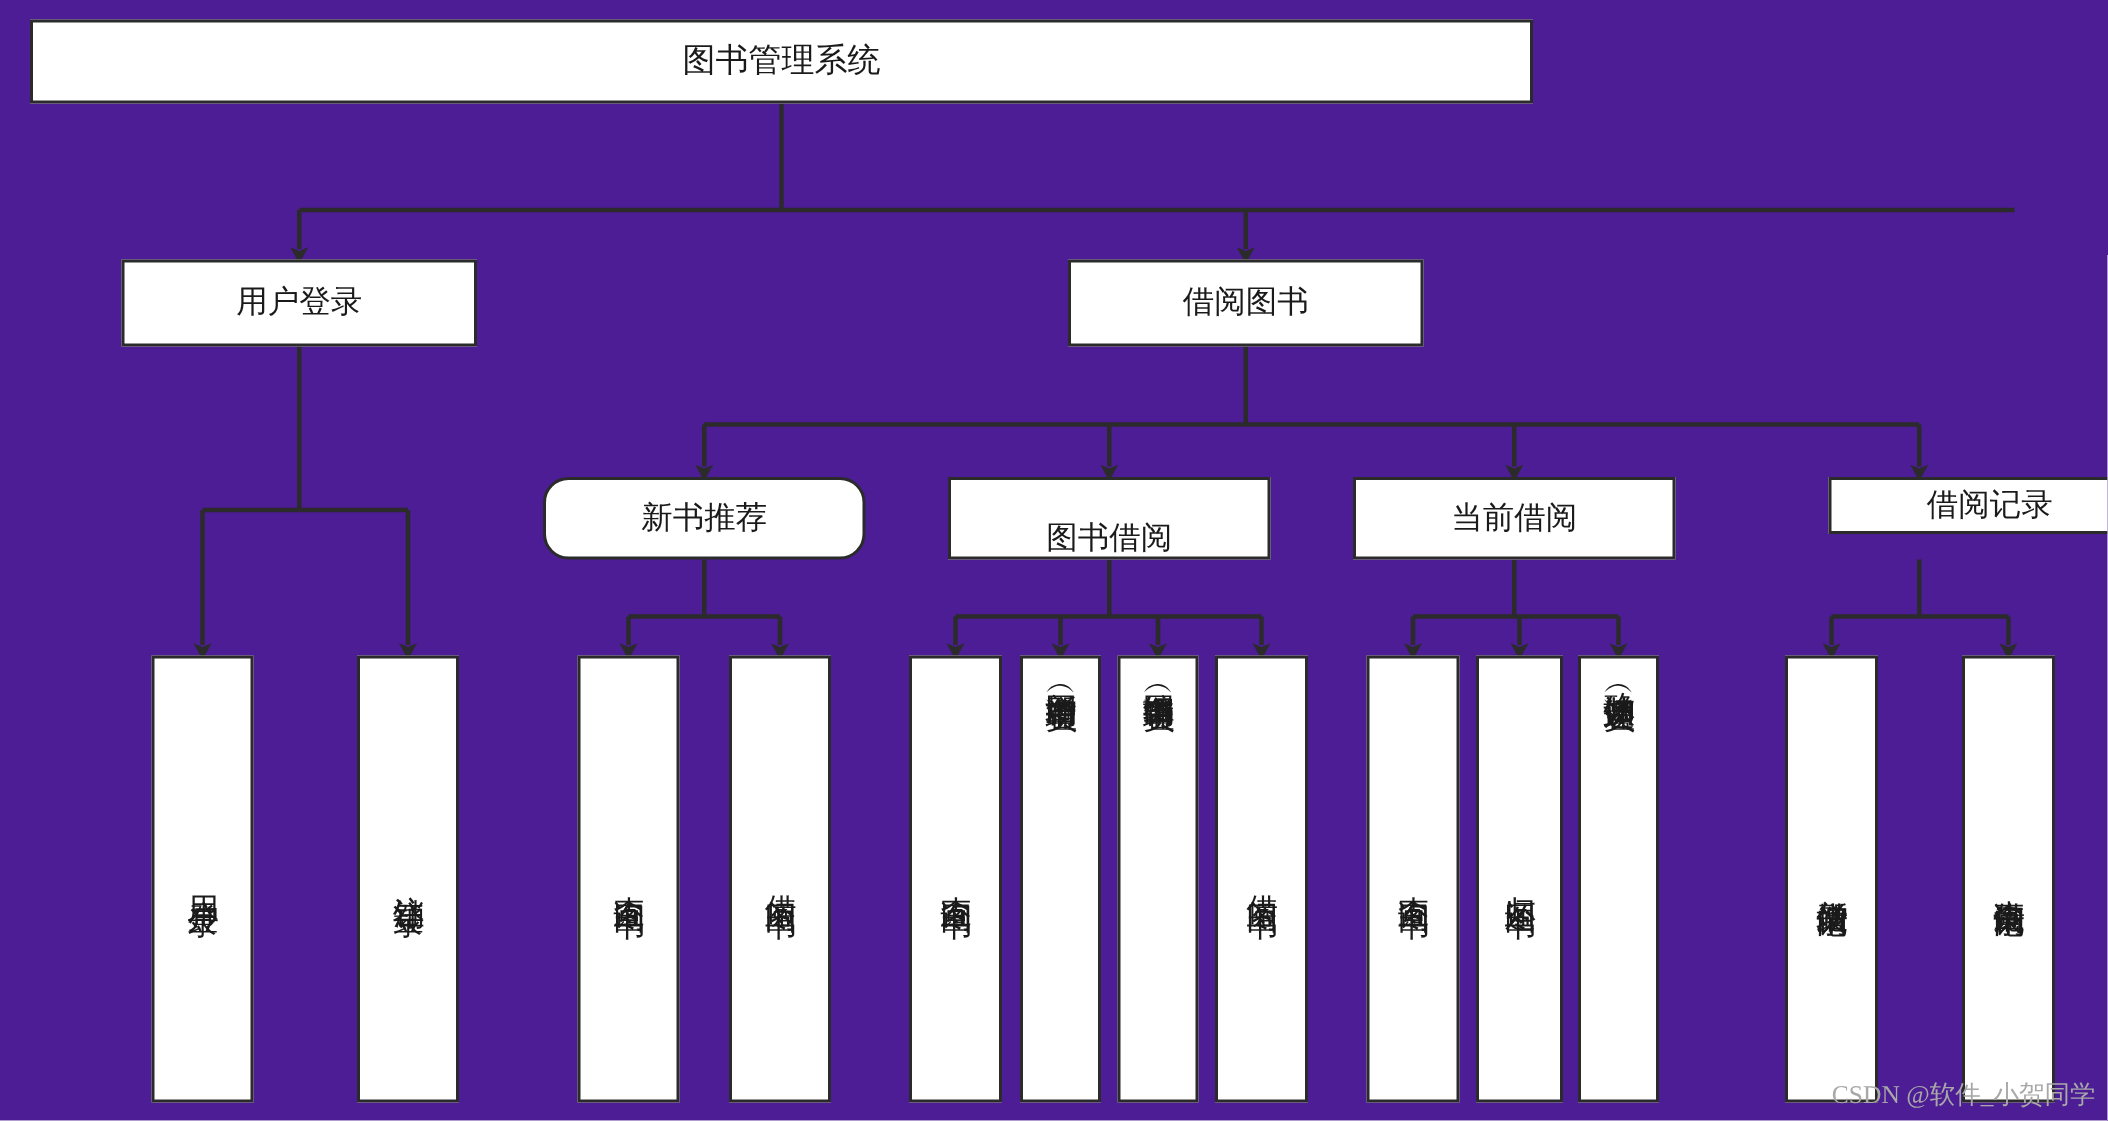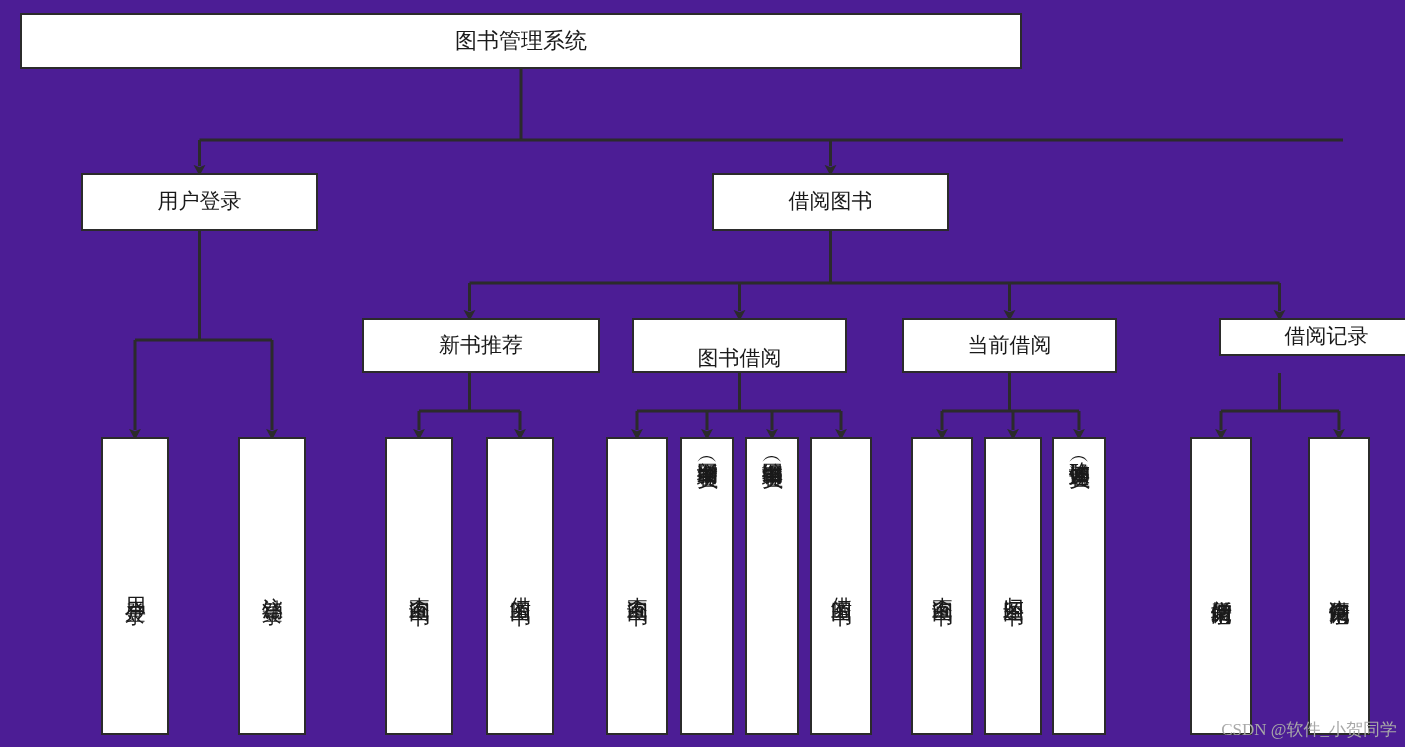--- a/index.html
+++ b/index.html
@@ -131,21 +131,21 @@
     <span class="lbl">图书管理系统</span>
   </div>
 
   <div class="node horiz" style="left:81px;top:173px;width:237px;height:58px;">
     <span class="lbl">用户登录</span>
   </div>
   <div class="node horiz" style="left:712px;top:173px;width:237px;height:58px;">
     <span class="lbl">借阅图书</span>
   </div>
 
-  <div class="node horiz" style="left:362px;top:318px;width:238px;height:55px;">
+  <div class="node horiz" style="left:362px;top:318px;width:215px;height:55px;border-radius:17px;">
     <span class="lbl">新书推荐</span>
   </div>
   <div class="node horiz" style="left:632px;top:318px;width:215px;height:55px;align-items:flex-end;">
     <span class="lbl">图书借阅</span>
   </div>
   <div class="node horiz" style="left:902px;top:318px;width:215px;height:55px;">
     <span class="lbl">当前借阅</span>
   </div>
   <div class="node horiz" style="left:1219px;top:318px;width:215px;height:38px;">
     <span class="lbl">借阅记录</span>

